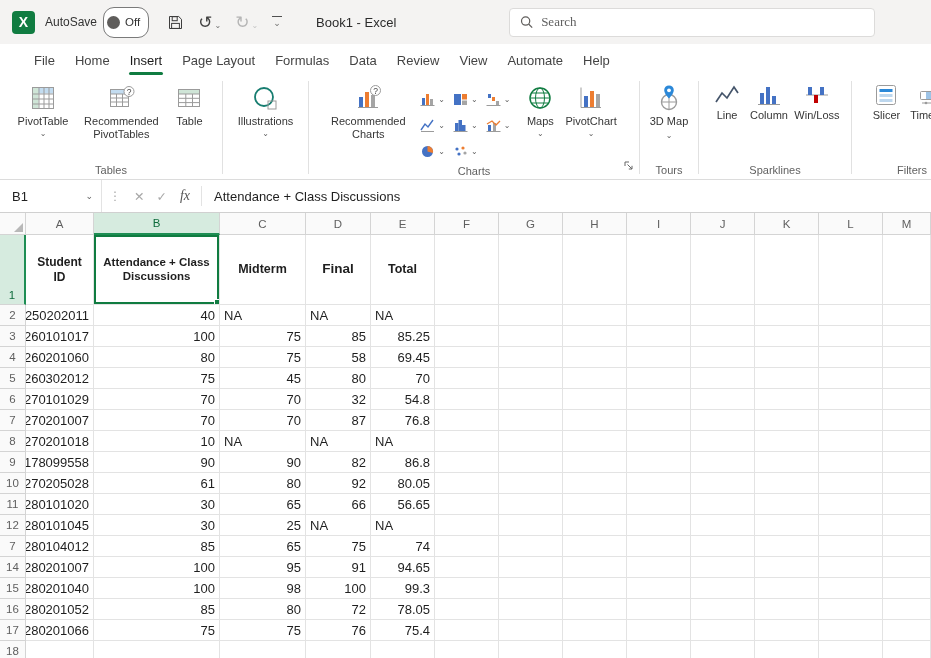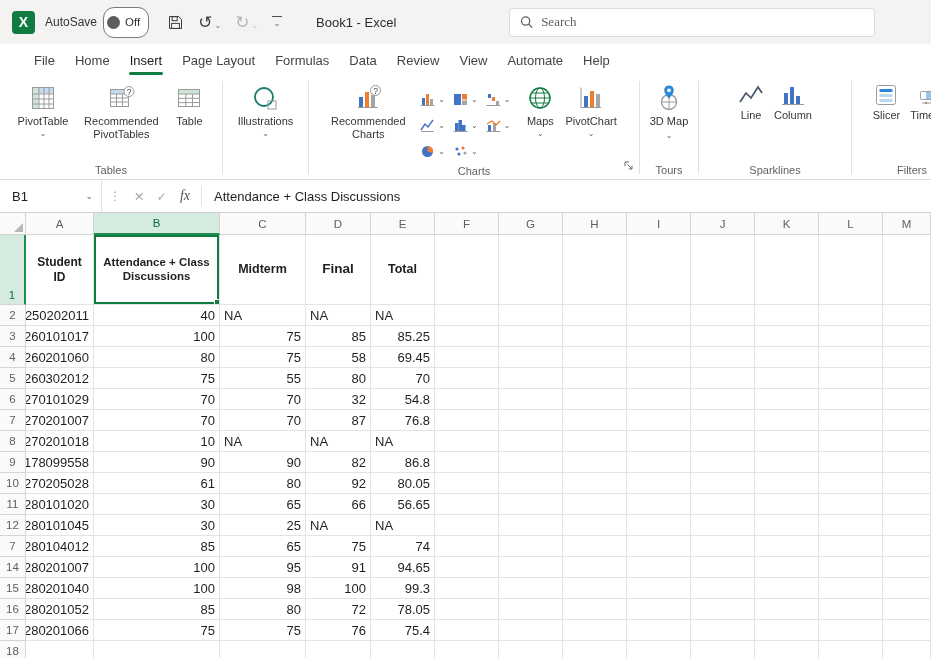--- a/index.html
+++ b/index.html
@@ -370,20 +370,31 @@
         <span class="ricon small">
           <svg width="26" height="24" viewBox="0 0 26 24">
             <path d="M2 21.5h22" stroke="#9b9b9b"></path>
             <rect x="4" y="10" width="4" height="11" fill="#4472c4"></rect>
             <rect x="10" y="4" width="4" height="17" fill="#4472c4"></rect>
             <rect x="16" y="13" width="4" height="8" fill="#4472c4"></rect>
           </svg>
         </span>
         <span class="blabel">Column</span>
       </div>
+      <div class="bigbtn" style="max-width:48px">
+        <span class="ricon small">
+          <svg width="26" height="24" viewBox="0 0 26 24">
+            <path d="M2 12h22" stroke="#9b9b9b"></path>
+            <rect x="4" y="4" width="4" height="8" fill="#4472c4"></rect>
+            <rect x="10" y="12" width="4" height="8" fill="#c00000"></rect>
+            <rect x="16" y="4" width="4" height="8" fill="#4472c4"></rect>
+          </svg>
+        </span>
+        <span class="blabel">Win/Loss</span>
+      </div>
     </div>
     <div class="glabelrow">
         <span class="glabel">Sparklines</span>
       </div>
   </div>
   <div class="vsep"></div>
 
   <div class="rgroup" style="min-width:120px">
     <div class="rbtns">
       <div class="bigbtn">
@@ -496,21 +507,21 @@
     <div class="c"></div>
     <div class="c"></div>
     <div class="c"></div>
     <div class="c"></div>
     <div class="c"></div>
     <div class="c"></div>
     <div class="c"></div>
     <div class="rh">5</div>
     <div class="c num">260302012</div>
     <div class="c num">75</div>
-    <div class="c num">55</div>
+    <div class="c num">45</div>
     <div class="c num">80</div>
     <div class="c num">70</div>
     <div class="c"></div>
     <div class="c"></div>
     <div class="c"></div>
     <div class="c"></div>
     <div class="c"></div>
     <div class="c"></div>
     <div class="c"></div>
     <div class="c"></div>

